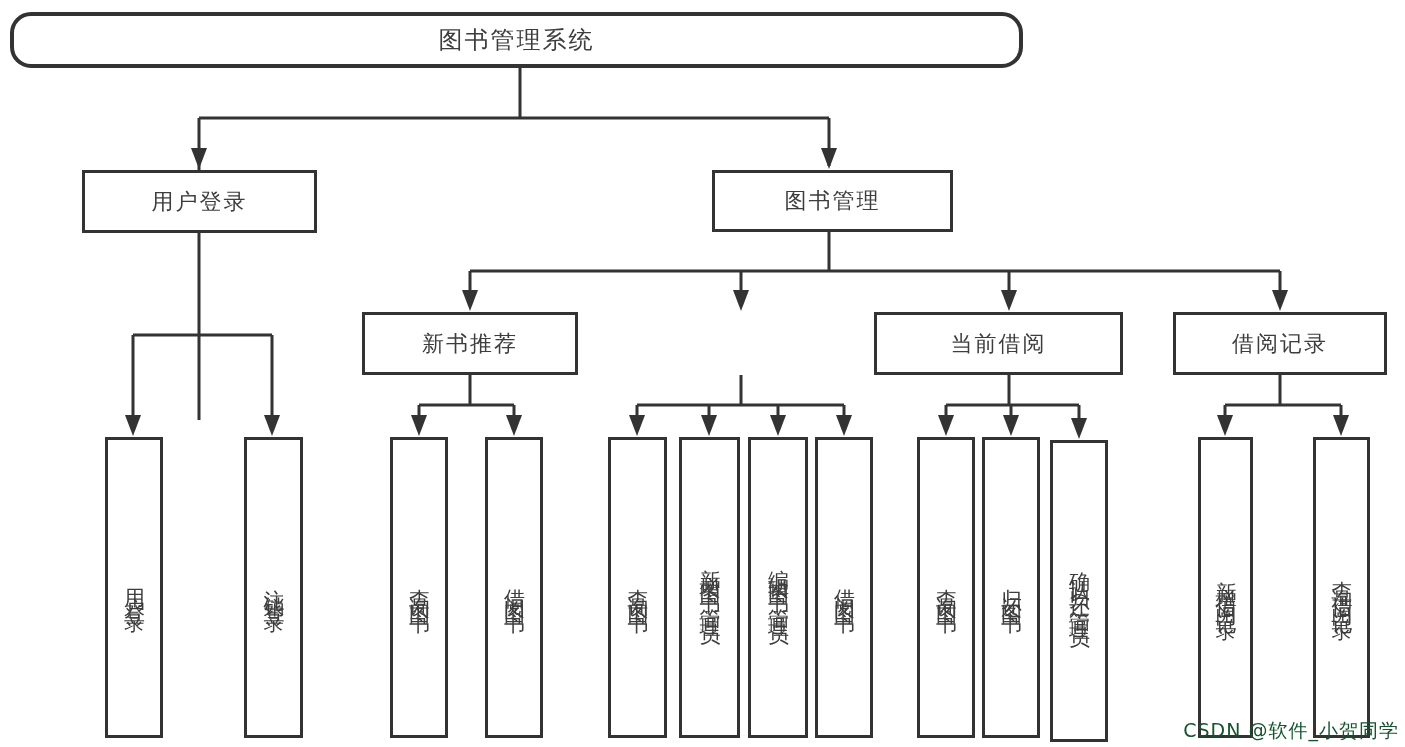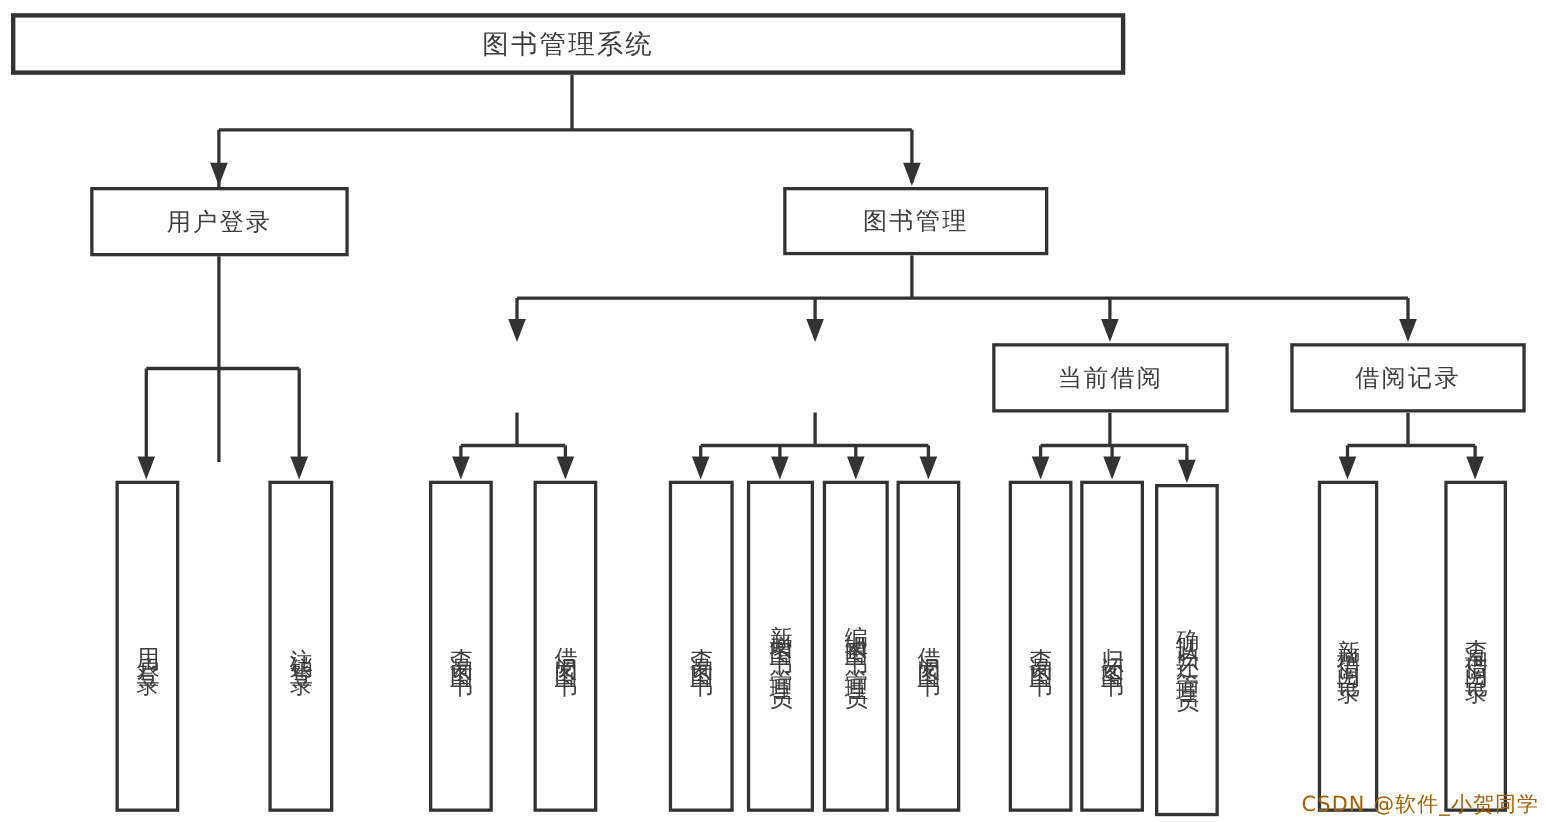--- a/index.html
+++ b/index.html
@@ -21,38 +21,38 @@
     position: absolute;
     background: #ffffff;
     border: 3px solid #333333;
     box-sizing: border-box;
     display: flex;
     align-items: center;
     justify-content: center;
     color: #3d3d3d;
     z-index: 2;
   }
-  .node.root { border-width: 4px; }
+  .node.root { border-width: 4px; border-radius: 21px; }
   .root-label  { font-size: 24px; letter-spacing: 2px; white-space: nowrap; }
   .h-label     { font-size: 22px; letter-spacing: 2px; white-space: nowrap; }
   .vtext {
     writing-mode: vertical-rl;
     text-orientation: mixed;
     font-size: 21px;
     letter-spacing: 8px;
     line-height: 1;
     white-space: nowrap;
   }
   #watermark {
     position: absolute;
     right: 6px;
     bottom: 3px;
     font-size: 19px;
     letter-spacing: 1px;
-    color: #a16207;
+    color: #14532d;
     z-index: 3;
     white-space: nowrap;
   }
 </style>
 </head>
 <body>
 
 <div id="canvas">
 
   <svg id="connector-svg" viewBox="0 0 1405 747" xmlns="http://www.w3.org/2000/svg">
@@ -90,21 +90,24 @@
     <span class="root-label">图书管理系统</span>
   </div>
 
   <div class="node" style="left:82px; top:170px; width:235px; height:63px;">
     <span class="h-label">用户登录</span>
   </div>
   <div class="node" style="left:712px; top:170px; width:241px; height:62px;">
     <span class="h-label">图书管理</span>
   </div>
 
-  <div class="node" style="left:902px; top:312px; width:215px; height:63px;">
+  <div class="node" style="left:362px; top:312px; width:216px; height:63px;">
+    <span class="h-label">新书推荐</span>
+  </div>
+  <div class="node" style="left:874px; top:312px; width:249px; height:63px;">
     <span class="h-label">当前借阅</span>
   </div>
   <div class="node" style="left:1173px; top:312px; width:214px; height:63px;">
     <span class="h-label">借阅记录</span>
   </div>
 
   <div class="node leaf" style="left:105px; top:437px; width:58px; height:301px;">
     <span class="vtext">用户登录</span>
   </div>
   <div class="node leaf" style="left:244px; top:437px; width:59px; height:301px;">

